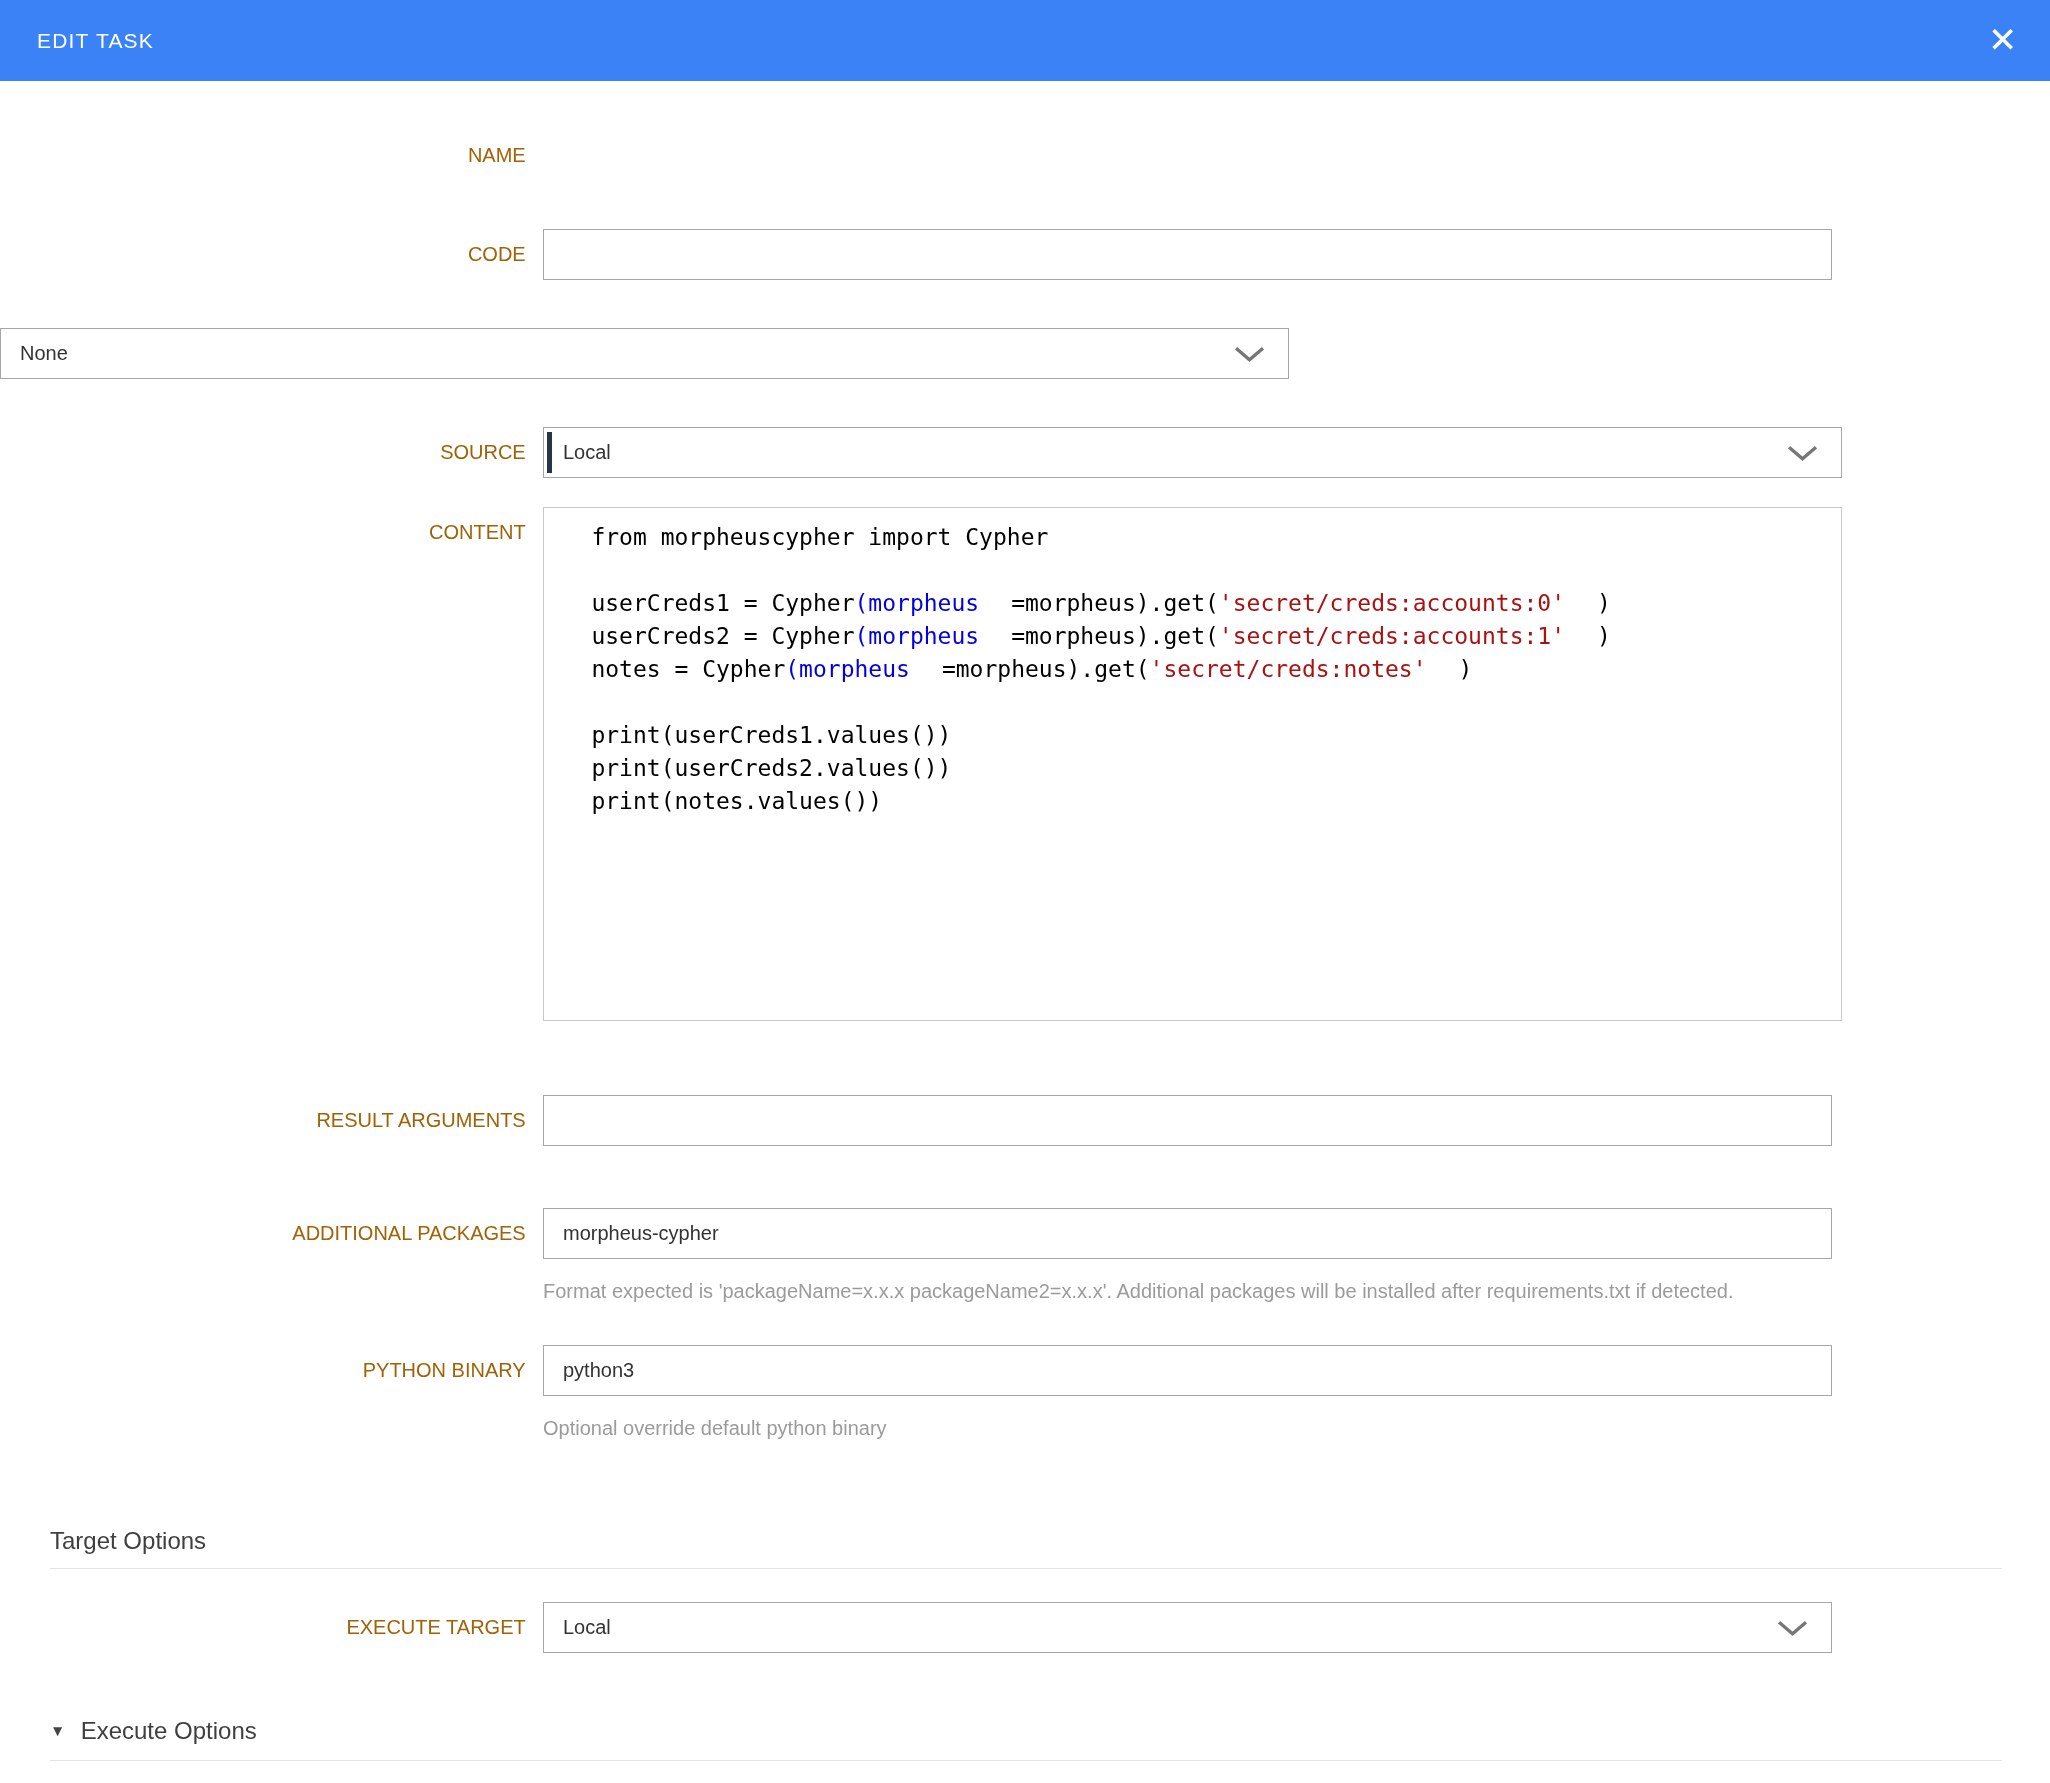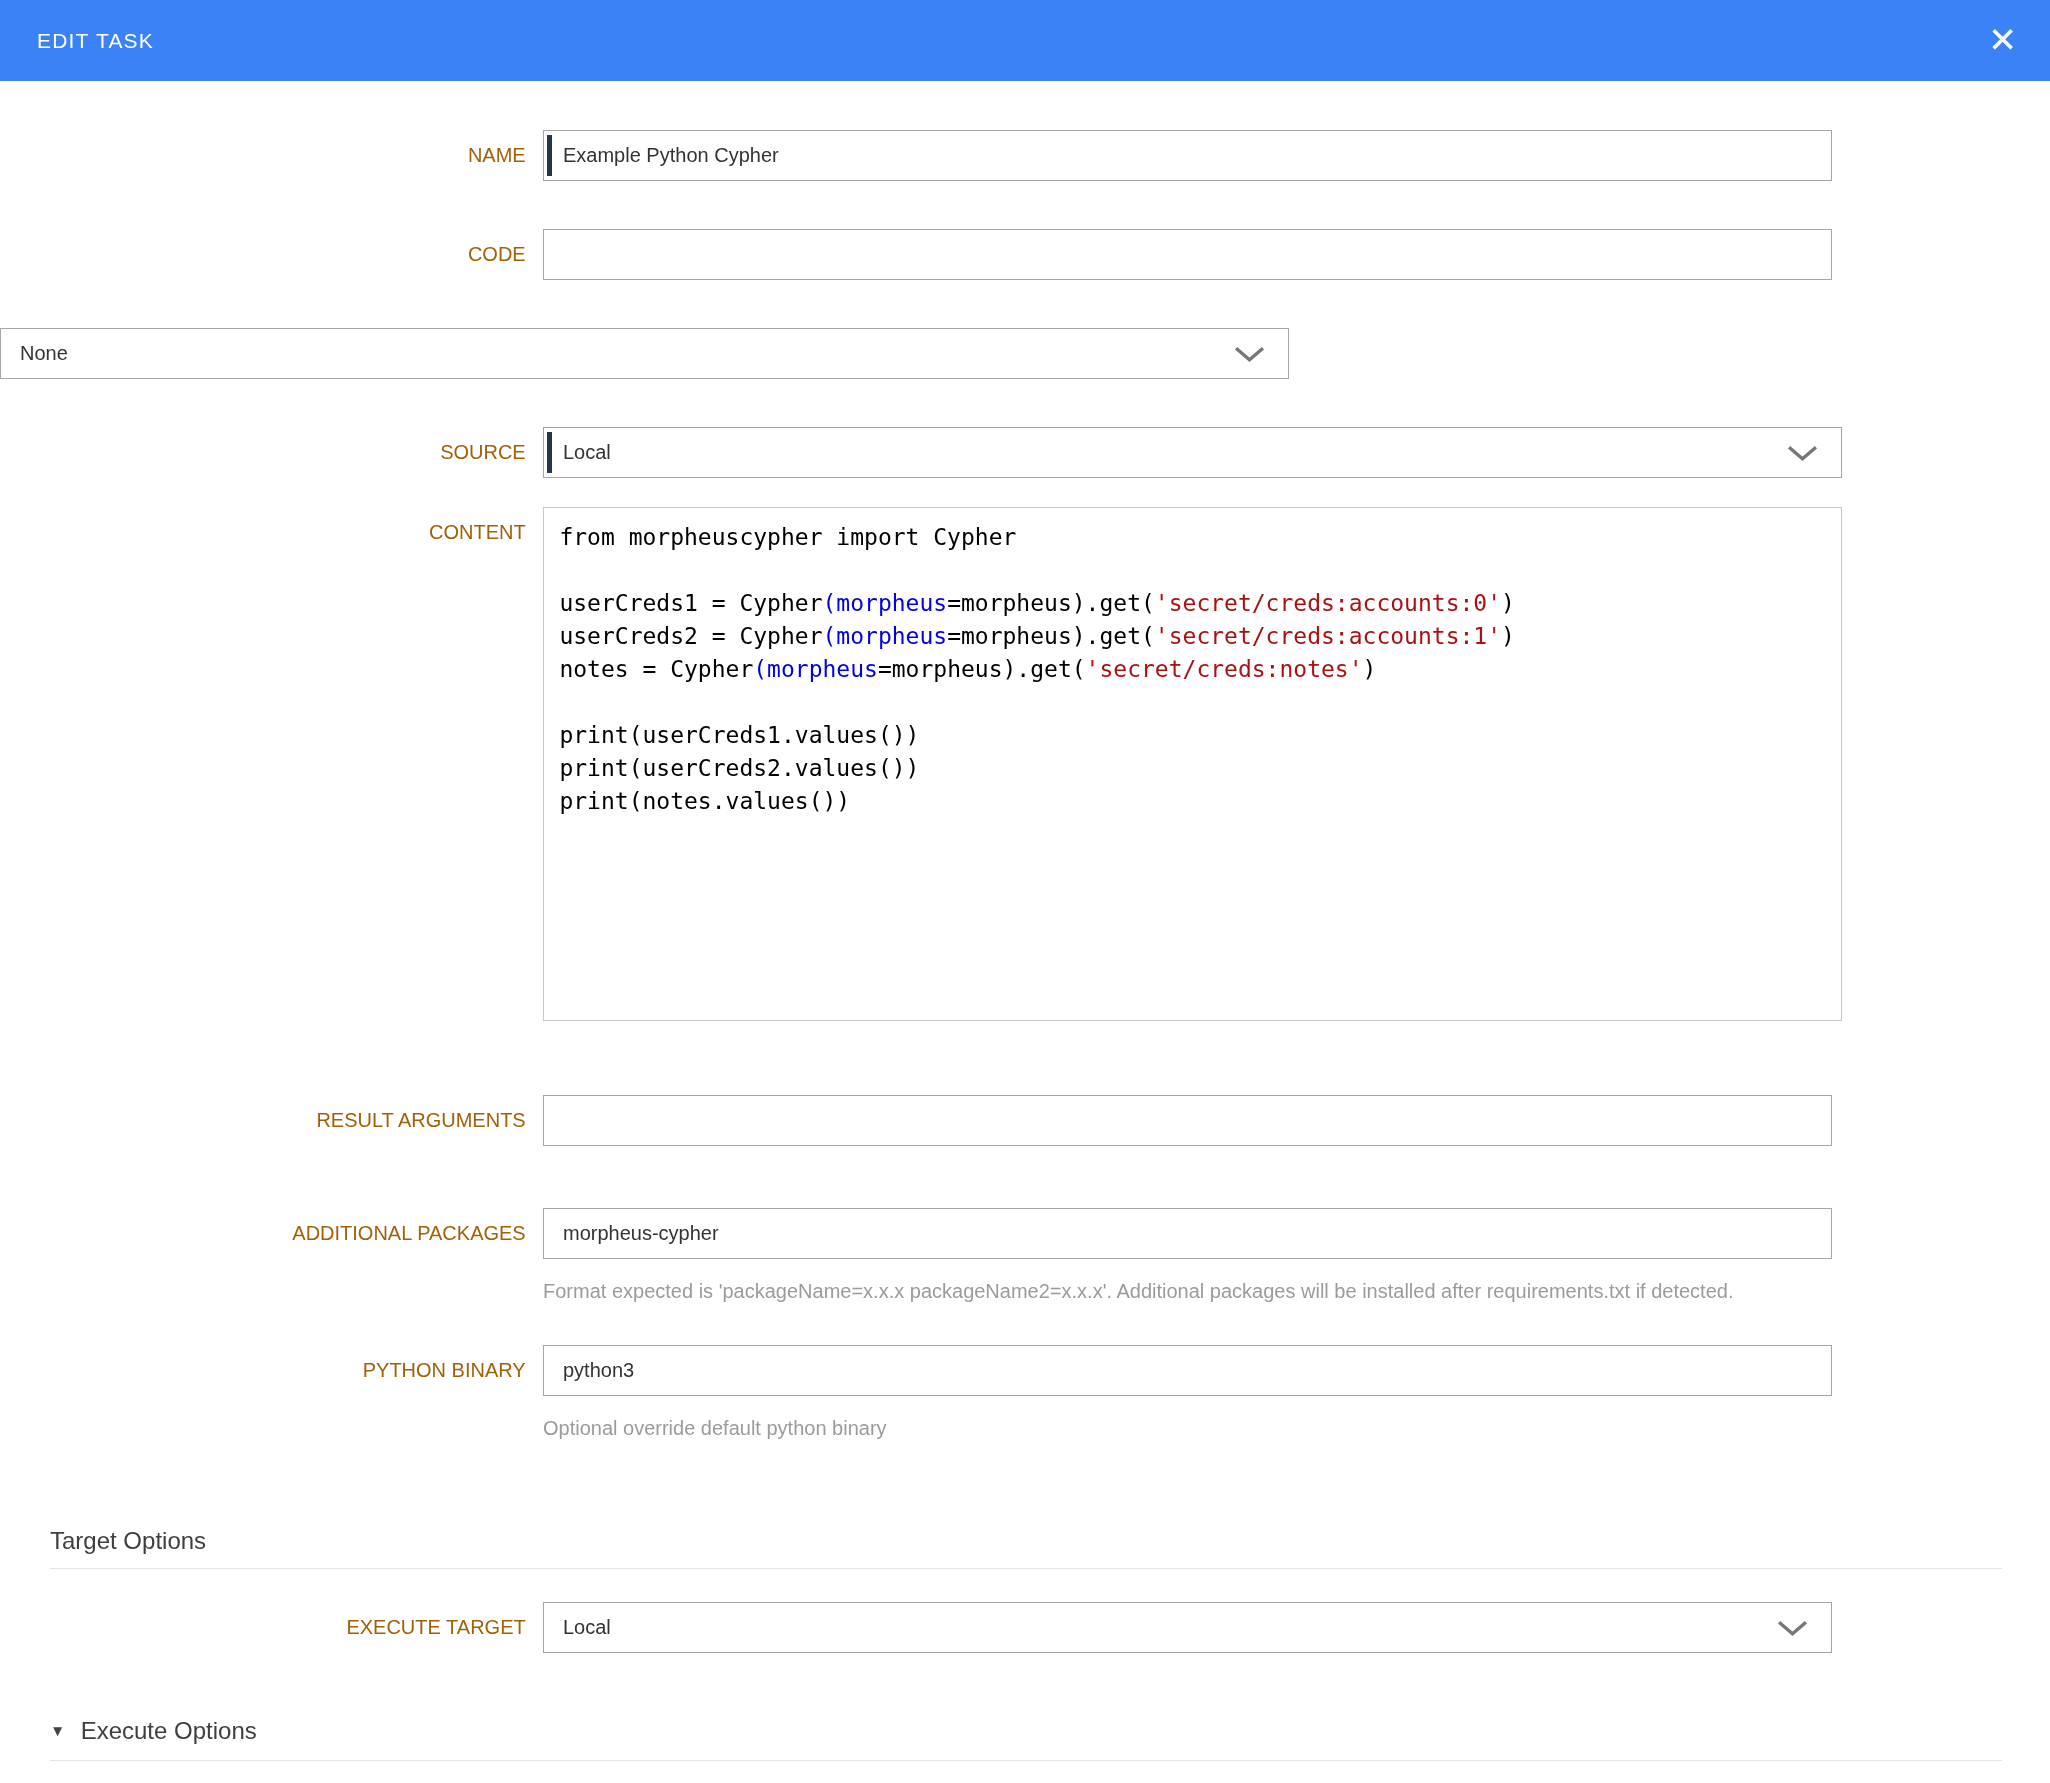--- a/index.html
+++ b/index.html
@@ -58,21 +58,21 @@
   }
 
   
   .codebox {
     width:1299px; height:514px; border:1.9px solid #c9c9c9; background:#fff;
     padding:12.5px 15.4px; overflow:hidden; cursor:text;
     font-family:"DejaVu Sans Mono","Liberation Mono",monospace;
     font-size:23px; line-height:33px; white-space:pre;
   }
   .code-line { height:33px; }
-  .tok-plain { color:#000000; }
+  .tok-plain { color:#000000;margin-left:32px; }
   .tok-kw    { color:#0000e0; }
   .tok-str   { color:#aa1111; }
 
   
   .hint {
     margin-top:15.4px; max-width:1220px;
     font-size:20px; line-height:34px; color:#9b9b9b;
   }
 
   
@@ -89,26 +89,20 @@
 </head>
 <body>
 
 <div class="modal-header">
   <div class="modal-title">EDIT TASK</div>
   <div class="close-btn">✕</div>
 </div>
 
 <div class="row" style="top:130px;">
   <div class="flabel">NAME</div>
-  <div class="control">
-    <div class="tbox">
-      <input type="text" value="Example Python Cypher" style="">
-      <div class="mod-bar"></div>
-    </div>
-  </div>
 </div>
 
 <div class="row" style="top:229px;">
   <div class="flabel">CODE</div>
   <div class="control">
     <div class="tbox">
       <input type="text" value="" style="">
     </div>
   </div>
 </div>

